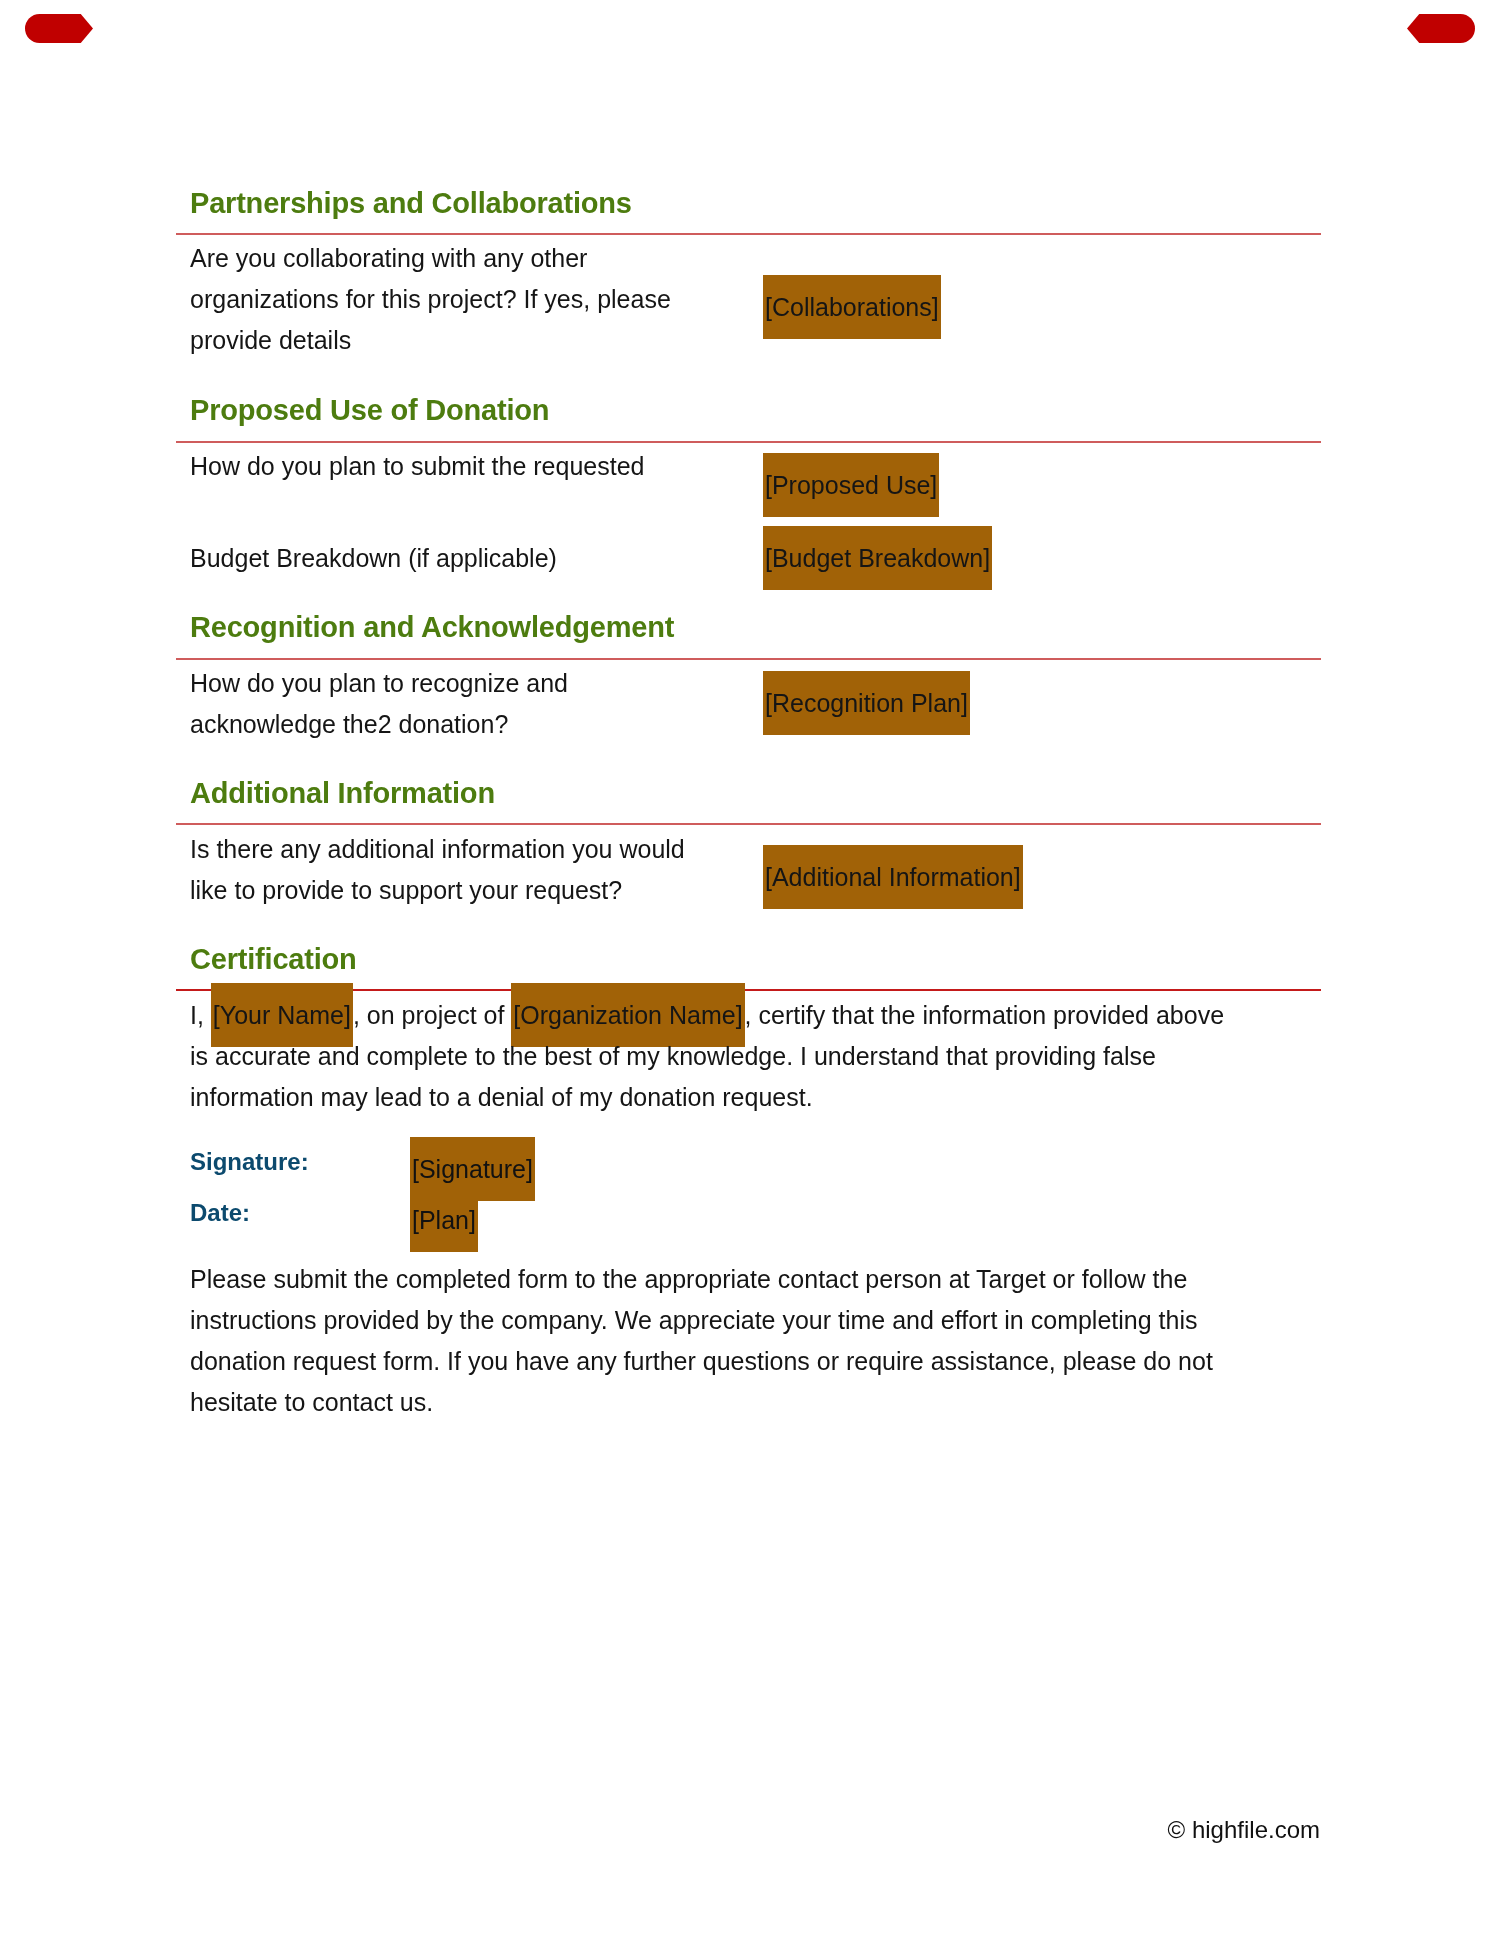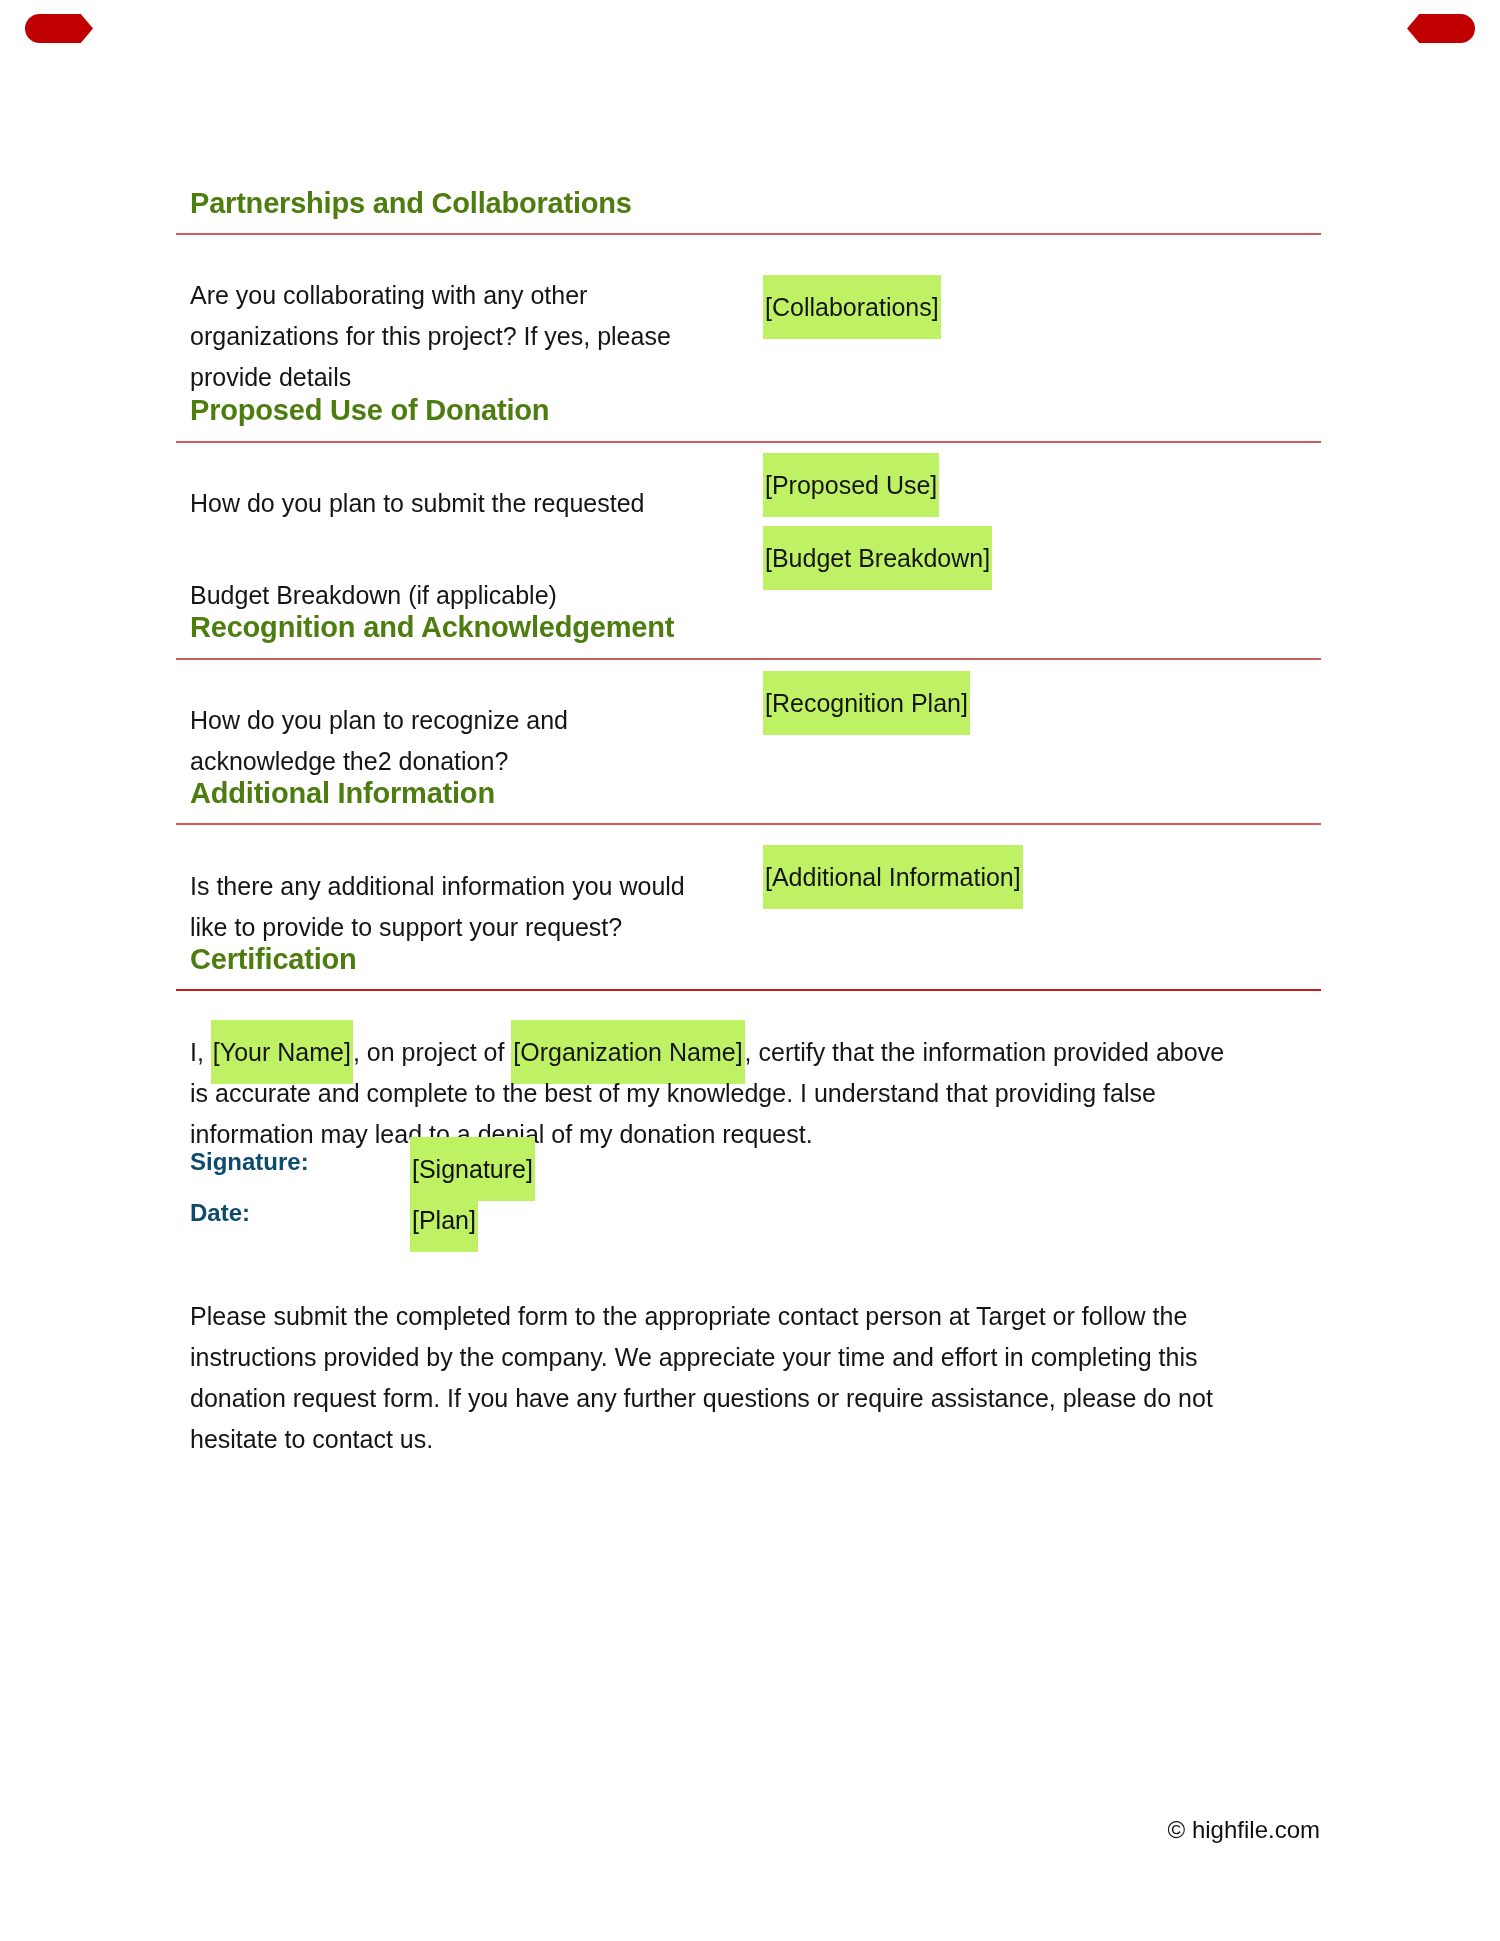--- a/index.html
+++ b/index.html
@@ -7,23 +7,23 @@
          font-family: "Liberation Sans", "DejaVu Sans", sans-serif; color: #111111; }
   .tab { position: absolute; top: 14px; width: 68px; height: 29px; background: #c00000; }
   .tab-left { left: 25px; border-radius: 15px 0 0 15px;
               clip-path: polygon(0 0, 82% 0, 100% 50%, 82% 100%, 0 100%); }
   .tab-right { left: 1407px; border-radius: 0 15px 15px 0;
                clip-path: polygon(18% 0, 100% 0, 100% 100%, 18% 100%, 0 50%); }
   .heading { position: absolute; left: 190px; font-size: 29px; font-weight: bold;
              color: #4d7c0f; letter-spacing: -0.2px; white-space: nowrap; line-height: 1; }
   .rule { position: absolute; left: 176px; width: 1145px; height: 2px; background: #cf5c5c; }
   .rule.dark { background: #c41a1a; }
-  .txt { position: absolute; left: 190px; font-size: 25px; line-height: 41px; white-space: nowrap; color: #151515; margin-top: 37px; }
+  .txt { position: absolute; left: 190px; font-size: 25px; line-height: 41px; white-space: nowrap; color: #151515; }
   .val { position: absolute; left: 763px; font-size: 25px; line-height: 34px; white-space: nowrap; color: #151515; }
-  .ph { background: #bef264; padding: 18px 2px; }
+  .ph { background: #a16207; padding: 18px 2px; }
   .label { position: absolute; left: 190px; font-size: 24px; font-weight: bold; color: #0c4a6e; white-space: nowrap; }
   .sigval { position: absolute; left: 410px; font-size: 25px; white-space: nowrap; margin-top: 8px; }
   .footer { position: absolute; right: 180px; top: 1816px; font-size: 24px; white-space: nowrap; }
 </style>
 </head>
 <body>
 
 <div class="tab tab-left"></div>
 <div class="tab tab-right"></div>
 

